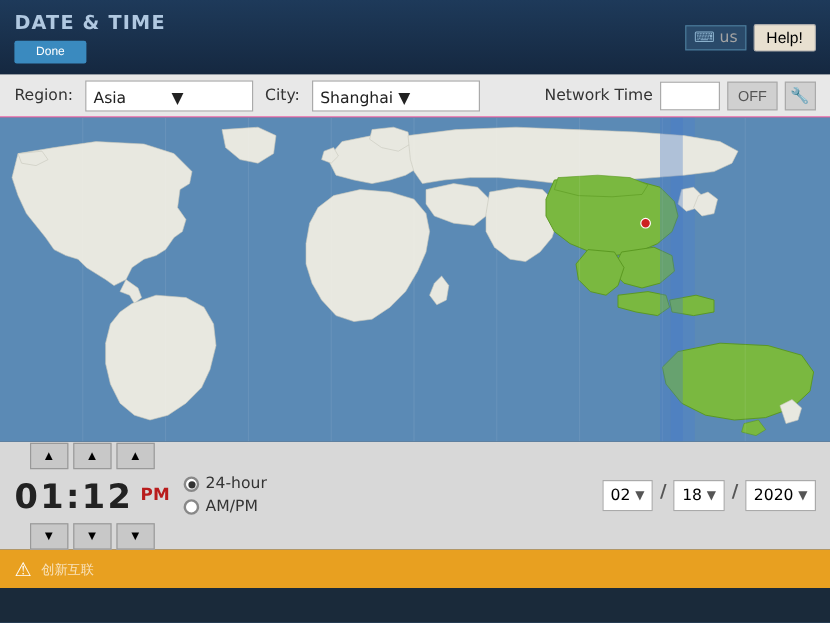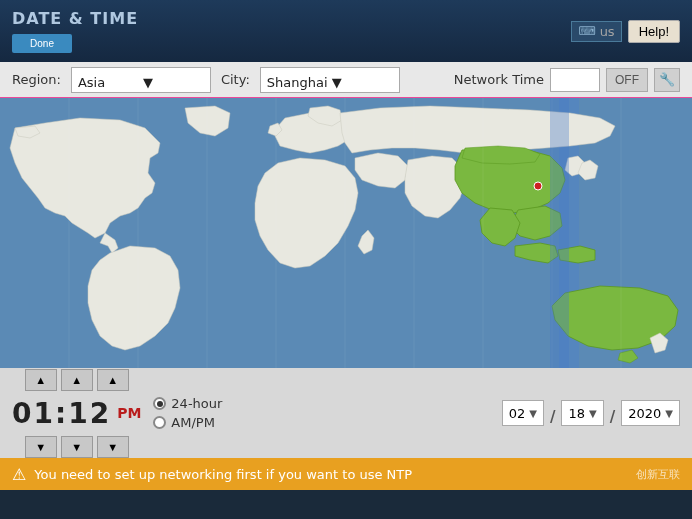--- a/index.html
+++ b/index.html
@@ -210,21 +210,21 @@
       width: 6px;
       height: 6px;
       border-radius: 50%;
       background: #333;
     }
 
     
     .date-selectors {
       margin-left: auto;
       display: flex;
-      align-items: flex-end;
+      align-items: flex-start;
       gap: 6px;
     }
     .date-select {
       display: flex;
       align-items: center;
       background: white;
       border: 1px solid #aaa;
       padding: 3px 6px;
       gap: 4px;
       cursor: pointer;
@@ -408,15 +408,14 @@
     <span class="date-sep">/</span>
     <div class="date-select">
       <span>2020</span>
       <span class="dropdown-arrow">▼</span>
     </div>
   </div>
 </div>
 
 <div class="warning-bar">
   <span class="warning-icon">⚠</span>
-  <span class="warning-text">You need to set up networking first if you want to use NTP</span>
   <span class="watermark">创新互联</span>
 </div>
 
 </body></html>

